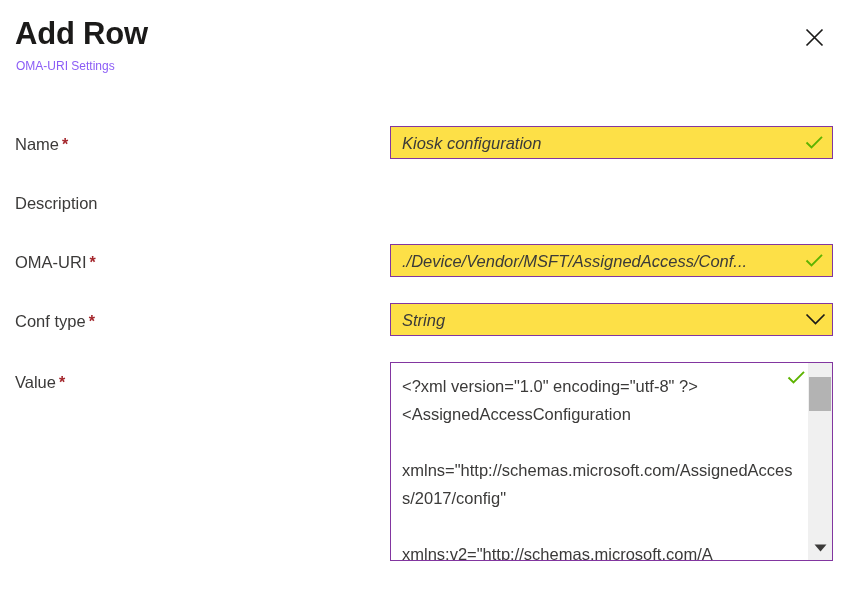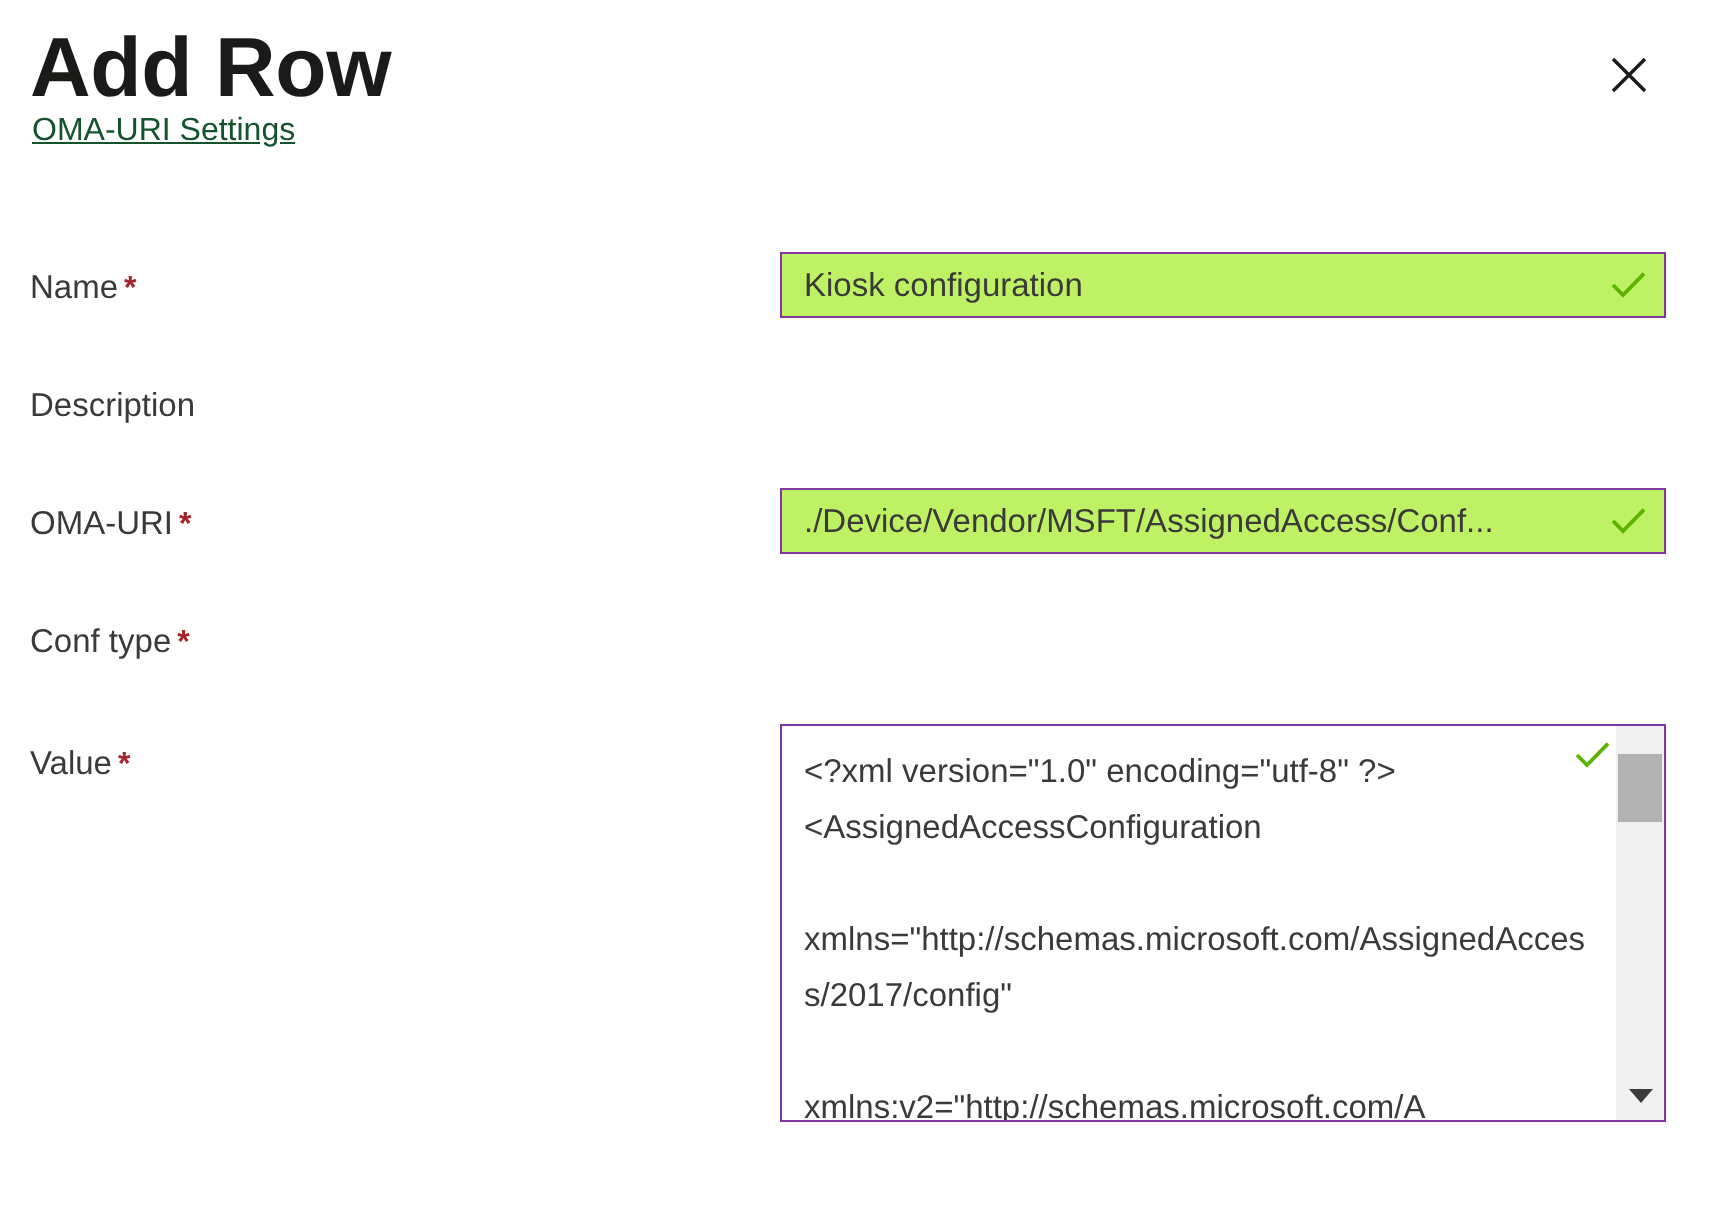--- a/index.html
+++ b/index.html
@@ -18,33 +18,32 @@
   }
 
   
   .panel-header {
     position: absolute;
     left: 15px;
     top: 14px;
     width: 820px;
   }
   .panel-title {
-    font-size: 42px;
+    font-size: 31px;
     font-weight: 600;
     line-height: 40px;
     letter-spacing: -0.2px;
     color: #1b1a19;
     margin: 0;
   }
   .panel-subtitle {
-    font-size: 16px;
+    font-size: 12px;
     line-height: 20px;
-    color: #14532d;
+    color: #8b5cf6;
     margin: 2px 0 0 1px;
-    text-decoration: underline;
   }
   .close-button {
     position: absolute;
     right: 26px;
     top: 22px;
     width: 30px;
     height: 30px;
     display: flex;
     align-items: center;
     justify-content: center;
@@ -92,23 +91,24 @@
     width: 443px;
   }
 
   
   .textbox {
     position: relative;
     box-sizing: border-box;
     width: 100%;
     height: 33px;
     border: 1px solid #8a8886;
-    background: #bef264;
-    display: flex;
-    align-items: center;
+    background: #fde047;
+    display: flex;
+    align-items: center;
+    font-style: italic;
   }
   .textbox.focused { border-color: #8236a0; }
   .textbox .tb-text {
     flex: 1 1 auto;
     font-size: 16.5px;
     line-height: 20px;
     color: #3b3a39;
     padding: 0 4px 0 11px;
     white-space: nowrap;
     overflow: hidden;
@@ -249,20 +249,30 @@
             <path d="M1.5 7.5 L6.5 12.5 L17 1.8" stroke="#5db300" stroke-width="1.9" fill="none"></path>
           </svg>
         </span>
       </div>
     </div>
   </div>
 
   <div class="form-row">
     <div class="field-label">
       <span>Conf type</span><span class="req-asterisk">*</span>
+    </div>
+    <div class="field-control">
+      <div class="textbox focused">
+        <span class="tb-text">String</span>
+        <span class="chevron">
+          <svg width="21" height="13" viewBox="0 0 21 13" aria-hidden="true">
+            <path d="M1.5 1.5 L10.5 10.5 L19.5 1.5" stroke="#1b1a19" stroke-width="1.7" fill="none"></path>
+          </svg>
+        </span>
+      </div>
     </div>
   </div>
 
   <div class="form-row row-value">
     <div class="field-label">
       <span>Value</span><span class="req-asterisk">*</span>
     </div>
     <div class="field-control">
       <div class="textarea-wrap">
         <div class="textarea-content">&lt;?xml version="1.0" encoding="utf-8" ?&gt;

